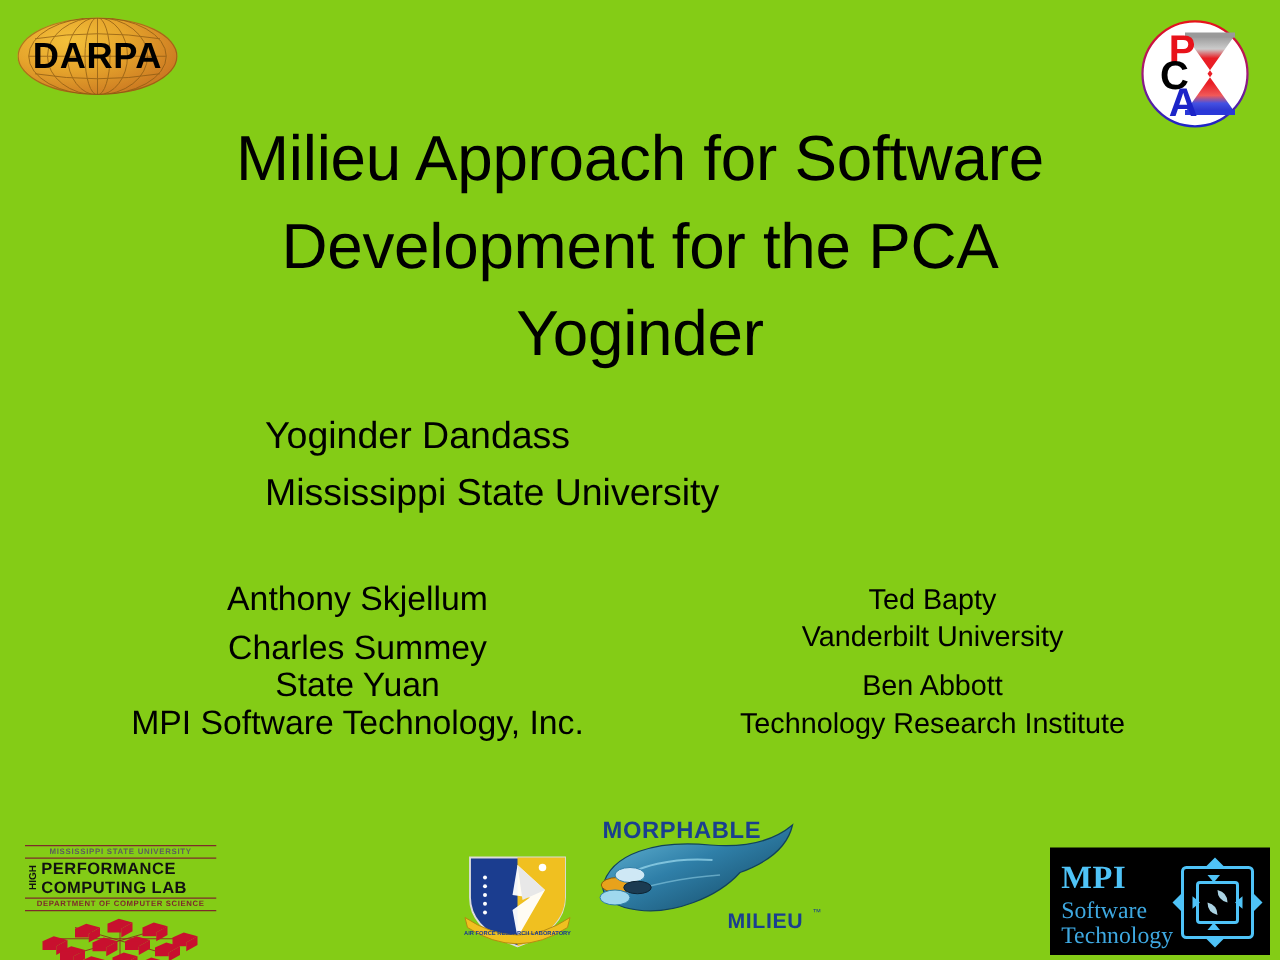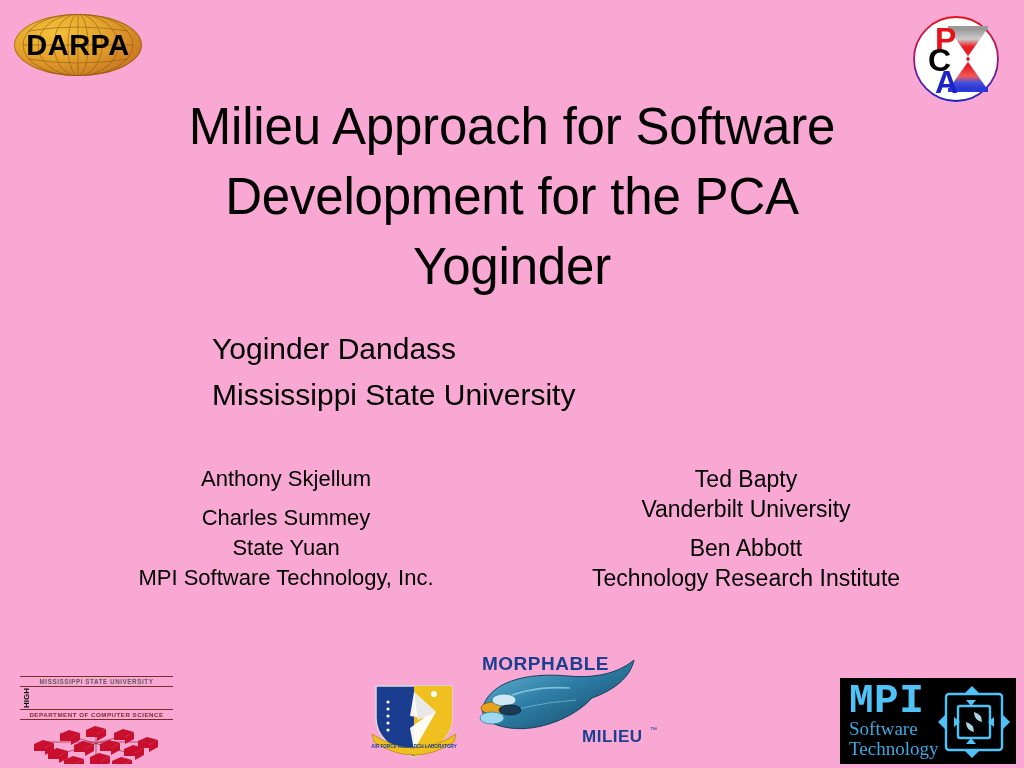--- a/index.html
+++ b/index.html
@@ -11,21 +11,21 @@
     width: 1024px;
     height: 768px;
     position: relative;
     overflow: hidden;
     font-family: "Liberation Sans", sans-serif;
     color: #000000;
   }
   .slide {
     position: absolute;
     inset: 0;
-    background: #f9a8d4;
+    background: #84cc16;
   }
 
   
   .darpa-logo {
     position: absolute;
     left: 14px;
     top: 14px;
     width: 128px;
     height: 62px;
   }
@@ -85,21 +85,21 @@
     line-height: 46px;
   }
 
   
   .authors-left {
     position: absolute;
     left: 80px;
     top: 464px;
     width: 412px;
     text-align: center;
-    font-size: 22px;
+    font-size: 27px;
     line-height: 30px;
   }
   .authors-right {
     position: absolute;
     left: 536px;
     top: 464px;
     width: 420px;
     text-align: center;
     font-size: 23px;
     line-height: 30px;
@@ -197,23 +197,23 @@
     overflow: hidden;
   }
   .mpi-inner { position: absolute; inset: 0; }
   .mpi-word {
     position: absolute;
     left: 9px;
     top: 6px;
     width: 108px;
   }
   .mpi-mpi {
-    font-family: Liberation Mono, monospace;
-    font-weight: bold;
-    font-size: 41px;
+    font-family: Liberation Serif, serif;
+    font-weight: bold;
+    font-size: 26px;
     line-height: 35px;
     color: #4fc3f7;
     letter-spacing: 0.5px;
   }
   .mpi-sub1, .mpi-sub2 {
     font-family: "Liberation Serif", serif;
     font-size: 19px;
     line-height: 20px;
     color: #3ea8e0;
     letter-spacing: 0px;
@@ -297,20 +297,24 @@
     <div>Technology Research Institute</div>
   </div>
 
   <div class="msu-logo">
     <div class="msu-wordmark">
       <div class="msu-rule"></div>
       <div class="msu-top-line">MISSISSIPPI STATE UNIVERSITY</div>
       <div class="msu-rule"></div>
       <div class="msu-mid">
         <div class="msu-high">HIGH</div>
+        <div class="msu-perf">
+          <div>PERFORMANCE</div>
+          <div>COMPUTING LAB</div>
+        </div>
       </div>
       <div class="msu-rule"></div>
       <div class="msu-bottom-line">DEPARTMENT OF COMPUTER SCIENCE</div>
       <div class="msu-rule"></div>
     </div>
     <div class="msu-cubes">
       <svg width="153" height="40" viewBox="0 0 153 40">
         <g stroke="#8c0a1e" stroke-width="0.7" opacity="0.85">
           <line x1="25" y1="18" x2="128" y2="18"></line>
           <line x1="40" y1="9" x2="112" y2="30"></line>

